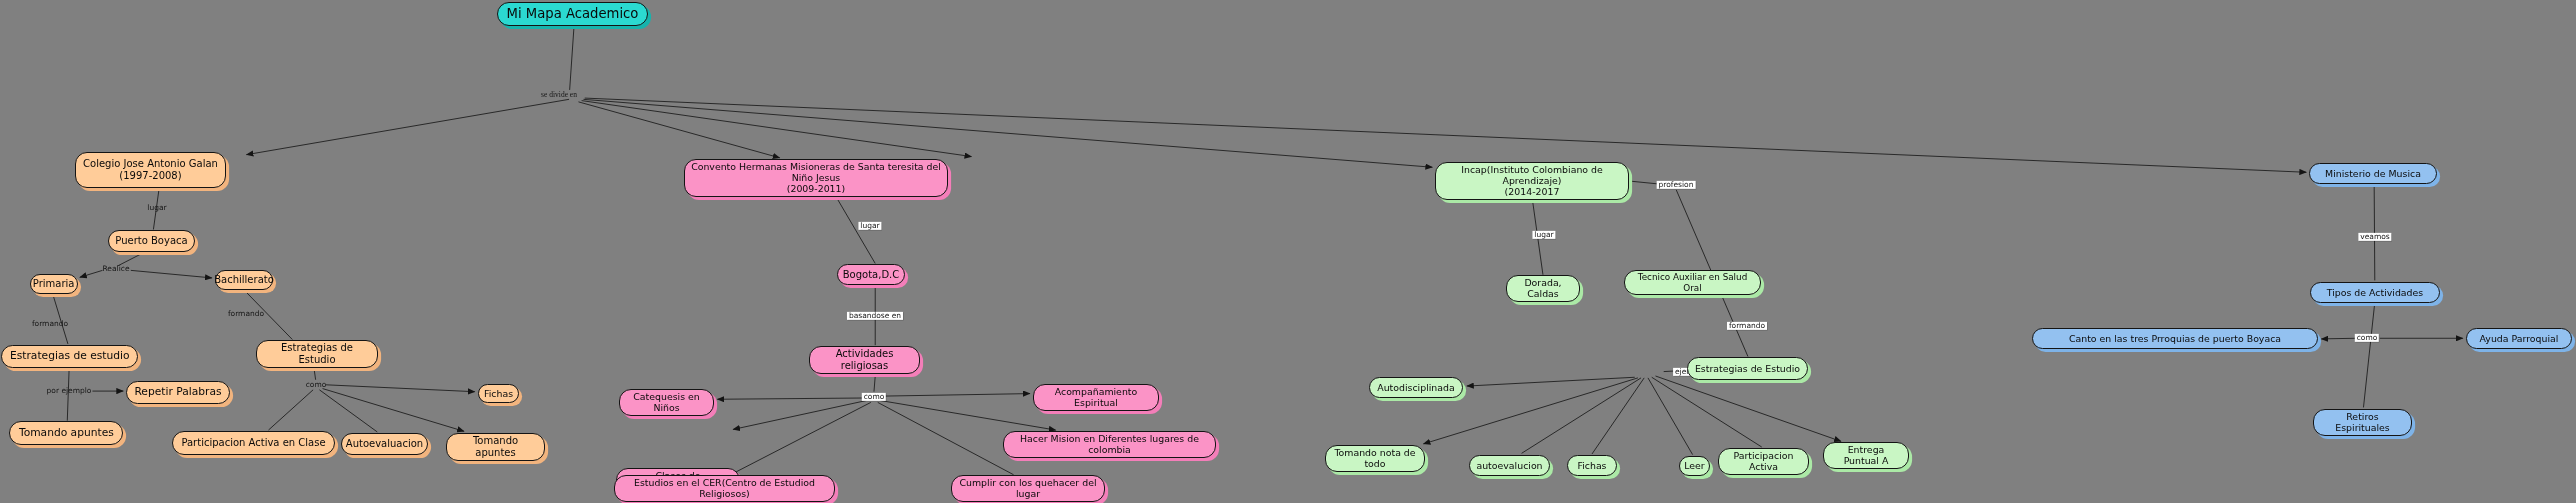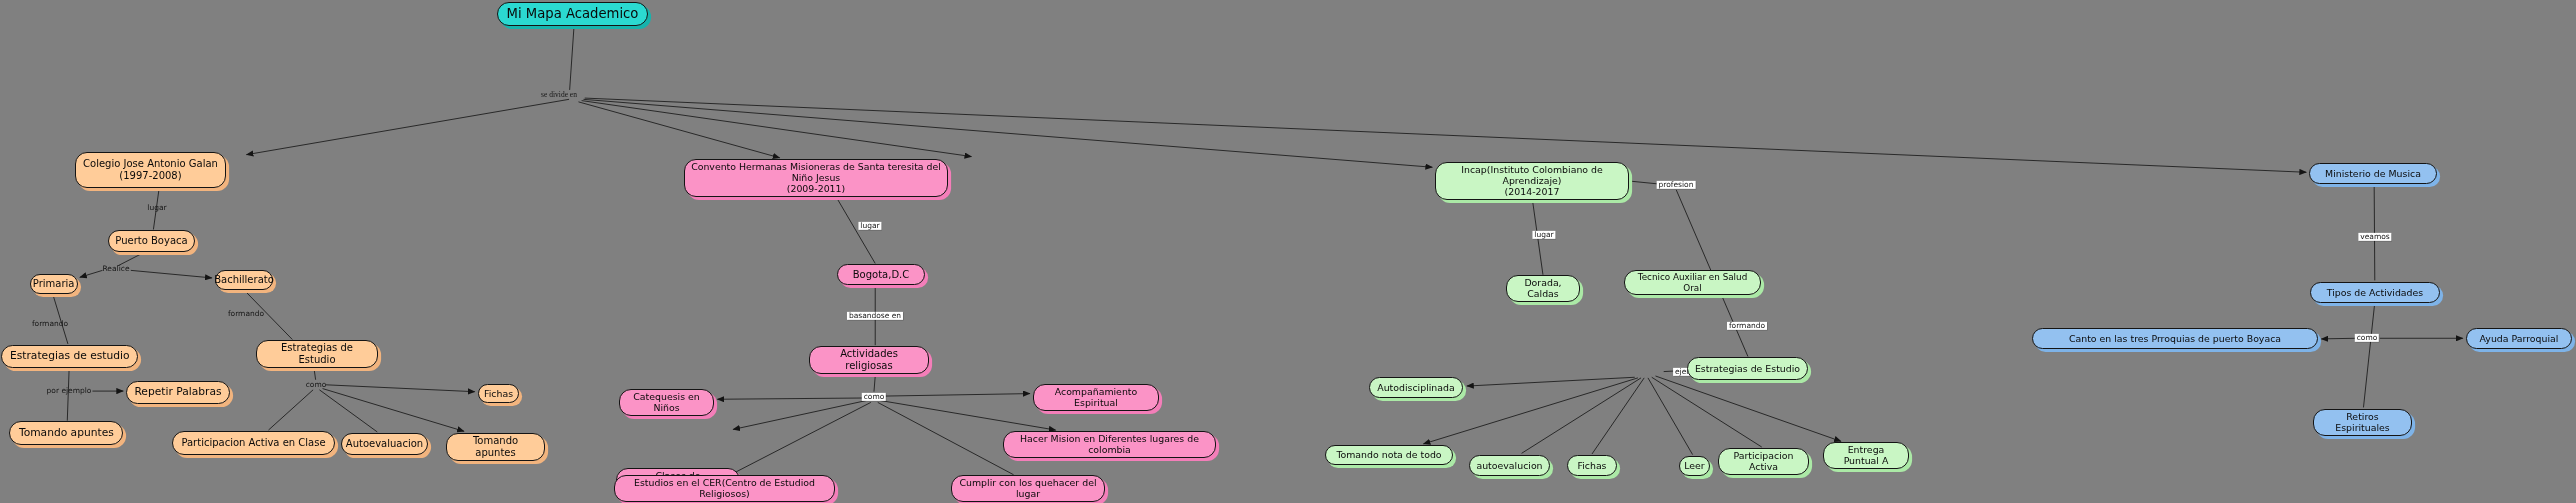--- a/index.html
+++ b/index.html
@@ -104,35 +104,35 @@
     <div class="node" style="left: 1.3px; top: 345px; width: 137px; min-height: 23px; font-size: 10.7px; background: rgb(255, 204, 153); box-shadow: rgb(242, 180, 126) 3.1px 3.1px 0px 0px;">Estrategias de estudio</div>
     <div class="node" style="left: 126px; top: 381px; width: 104px; min-height: 23px; font-size: 10.7px; background: rgb(255, 204, 153); box-shadow: rgb(242, 180, 126) 3.1px 3.1px 0px 0px;">Repetir Palabras</div>
     <div class="node" style="left: 9.4px; top: 421px; width: 114px; min-height: 24px; font-size: 10.7px; background: rgb(255, 204, 153); box-shadow: rgb(242, 180, 126) 3.1px 3.1px 0px 0px;">Tomando apuntes</div>
     <div class="node" style="left: 256px; top: 340px; width: 122px; min-height: 22.6px; font-size: 10px; background: rgb(255, 204, 153); box-shadow: rgb(242, 180, 126) 3.1px 3.1px 0px 0px;">Estrategias de Estudio</div>
     <div class="node" style="left: 478px; top: 384px; width: 41px; min-height: 19px; font-size: 9.4px; background: rgb(255, 204, 153); box-shadow: rgb(242, 180, 126) 3.1px 3.1px 0px 0px;">Fichas</div>
     <div class="node" style="left: 172px; top: 431px; width: 163px; min-height: 24px; font-size: 10px; background: rgb(255, 204, 153); box-shadow: rgb(242, 180, 126) 3.1px 3.1px 0px 0px;">Participacion Activa en Clase</div>
     <div class="node" style="left: 341px; top: 433px; width: 87px; min-height: 22px; font-size: 10px; background: rgb(255, 204, 153); box-shadow: rgb(242, 180, 126) 3.1px 3.1px 0px 0px;">Autoevaluacion</div>
     <div class="node" style="left: 446px; top: 433px; width: 99px; min-height: 24px; font-size: 10px; background: rgb(255, 204, 153); box-shadow: rgb(242, 180, 126) 3.1px 3.1px 0px 0px;">Tomando apuntes</div>
     <div class="node" style="left: 684px; top: 159px; width: 264px; min-height: 36px; font-size: 9.4px; background: rgb(251, 147, 198); box-shadow: rgb(244, 126, 185) 3.1px 3.1px 0px 0px;">Convento Hermanas Misioneras de Santa teresita del Niño Jesus
 (2009-2011)</div>
-    <div class="node" style="left: 837px; top: 264px; width: 88px; min-height: 21.4px; font-size: 10px; background: rgb(251, 147, 198); box-shadow: rgb(244, 126, 185) 3.1px 3.1px 0px 0px;">Bogota,D.C</div>
-    <div class="node" style="left: 809px; top: 346px; width: 120px; min-height: 22.6px; font-size: 10px; background: rgb(251, 147, 198); box-shadow: rgb(244, 126, 185) 3.1px 3.1px 0px 0px;">Actividades religiosas</div>
+    <div class="node" style="left: 837px; top: 264px; width: 68px; min-height: 21.4px; font-size: 10px; background: rgb(251, 147, 198); box-shadow: rgb(244, 126, 185) 3.1px 3.1px 0px 0px;">Bogota,D.C</div>
+    <div class="node" style="left: 809px; top: 346px; width: 111px; min-height: 22.6px; font-size: 10px; background: rgb(251, 147, 198); box-shadow: rgb(244, 126, 185) 3.1px 3.1px 0px 0px;">Actividades religiosas</div>
     <div class="node" style="left: 619px; top: 389px; width: 95px; min-height: 21px; font-size: 9.4px; background: rgb(251, 147, 198); box-shadow: rgb(244, 126, 185) 3.1px 3.1px 0px 0px;">Catequesis en Niños</div>
     <div class="node" style="left: 616px; top: 428px; width: 124px; min-height: 22px; font-size: 9.4px; background: rgb(251, 147, 198); box-shadow: rgb(244, 126, 185) 3.1px 3.1px 0px 0px; margin-top: 40px;">Clases de musica(Guitarra)</div>
     <div class="node" style="left: 614px; top: 475px; width: 221px; min-height: 21.4px; font-size: 9.4px; background: rgb(251, 147, 198); box-shadow: rgb(244, 126, 185) 3.1px 3.1px 0px 0px;">Estudios en el CER(Centro de Estudiod Religiosos)</div>
     <div class="node" style="left: 951px; top: 475px; width: 154px; min-height: 21px; font-size: 9.4px; background: rgb(251, 147, 198); box-shadow: rgb(244, 126, 185) 3.1px 3.1px 0px 0px;">Cumplir con los quehacer del lugar</div>
     <div class="node" style="left: 1033px; top: 384px; width: 126px; min-height: 21px; font-size: 9.4px; background: rgb(251, 147, 198); box-shadow: rgb(244, 126, 185) 3.1px 3.1px 0px 0px;">Acompañamiento Espiritual</div>
     <div class="node" style="left: 1003px; top: 431px; width: 213px; min-height: 22px; font-size: 9.4px; background: rgb(251, 147, 198); box-shadow: rgb(244, 126, 185) 3.1px 3.1px 0px 0px;">Hacer Mision en Diferentes lugares de colombia</div>
     <div class="node" style="left: 1435px; top: 162px; width: 194px; min-height: 36px; font-size: 9.4px; background: rgb(201, 246, 196); box-shadow: rgb(171, 233, 166) 3.1px 3.1px 0px 0px;">Incap(Instituto Colombiano de Aprendizaje)
 (2014-2017</div>
     <div class="node" style="left: 1506px; top: 275px; width: 74px; min-height: 22.6px; font-size: 9.4px; background: rgb(201, 246, 196); box-shadow: rgb(171, 233, 166) 3.1px 3.1px 0px 0px;">Dorada, Caldas</div>
     <div class="node" style="left: 1624px; top: 270px; width: 137px; min-height: 21px; font-size: 8.8px; background: rgb(201, 246, 196); box-shadow: rgb(171, 233, 166) 3.1px 3.1px 0px 0px;">Tecnico Auxiliar en Salud Oral</div>
     <div class="node" style="left: 1687px; top: 357px; width: 121px; min-height: 23px; font-size: 9.4px; background: rgb(201, 246, 196); box-shadow: rgb(171, 233, 166) 3.1px 3.1px 0px 0px;">Estrategias de Estudio</div>
     <div class="node" style="left: 1369px; top: 377px; width: 94px; min-height: 21px; font-size: 9.4px; background: rgb(201, 246, 196); box-shadow: rgb(171, 233, 166) 3.1px 3.1px 0px 0px;">Autodisciplinada</div>
-    <div class="node" style="left: 1325px; top: 445px; width: 128px; min-height: 20px; font-size: 9.4px; background: rgb(201, 246, 196); box-shadow: rgb(171, 233, 166) 3.1px 3.1px 0px 0px;">Tomando nota de todo</div>
+    <div class="node" style="left: 1325px; top: 445px; width: 100px; min-height: 20px; font-size: 9.4px; background: rgb(201, 246, 196); box-shadow: rgb(171, 233, 166) 3.1px 3.1px 0px 0px;">Tomando nota de todo</div>
     <div class="node" style="left: 1469px; top: 455px; width: 81px; min-height: 21.4px; font-size: 9.4px; background: rgb(201, 246, 196); box-shadow: rgb(171, 233, 166) 3.1px 3.1px 0px 0px;">autoevalucion</div>
     <div class="node" style="left: 1567px; top: 455px; width: 50px; min-height: 21px; font-size: 9.4px; background: rgb(201, 246, 196); box-shadow: rgb(171, 233, 166) 3.1px 3.1px 0px 0px;">Fichas</div>
     <div class="node" style="left: 1679px; top: 456px; width: 31px; min-height: 19.5px; font-size: 9.4px; background: rgb(201, 246, 196); box-shadow: rgb(171, 233, 166) 3.1px 3.1px 0px 0px;">Leer</div>
     <div class="node" style="left: 1718px; top: 448px; width: 91px; min-height: 22px; font-size: 9.4px; background: rgb(201, 246, 196); box-shadow: rgb(171, 233, 166) 3.1px 3.1px 0px 0px;">Participacion Activa</div>
     <div class="node" style="left: 1823px; top: 442px; width: 86px; min-height: 21.4px; font-size: 9.4px; background: rgb(201, 246, 196); box-shadow: rgb(171, 233, 166) 3.1px 3.1px 0px 0px;">Entrega Puntual A</div>
     <div class="node" style="left: 2309px; top: 163px; width: 128px; min-height: 21px; font-size: 9.4px; background: rgb(147, 193, 240); box-shadow: rgb(126, 179, 232) 3.1px 3.1px 0px 0px;">Ministerio de Musica</div>
     <div class="node" style="left: 2310px; top: 282px; width: 130px; min-height: 21px; font-size: 9.4px; background: rgb(147, 193, 240); box-shadow: rgb(126, 179, 232) 3.1px 3.1px 0px 0px;">Tipos de Actividades</div>
     <div class="node" style="left: 2032px; top: 328px; width: 286px; min-height: 21.4px; font-size: 9.4px; background: rgb(147, 193, 240); box-shadow: rgb(126, 179, 232) 3.1px 3.1px 0px 0px;">Canto en  las tres Prroquias de puerto Boyaca</div>
     <div class="node" style="left: 2466px; top: 328px; width: 106px; min-height: 21.4px; font-size: 9.4px; background: rgb(147, 193, 240); box-shadow: rgb(126, 179, 232) 3.1px 3.1px 0px 0px;">Ayuda Parroquial</div>
     <div class="node" style="left: 2313px; top: 409px; width: 99px; min-height: 21.4px; font-size: 9.4px; background: rgb(147, 193, 240); box-shadow: rgb(126, 179, 232) 3.1px 3.1px 0px 0px;">Retiros Espirituales</div>

